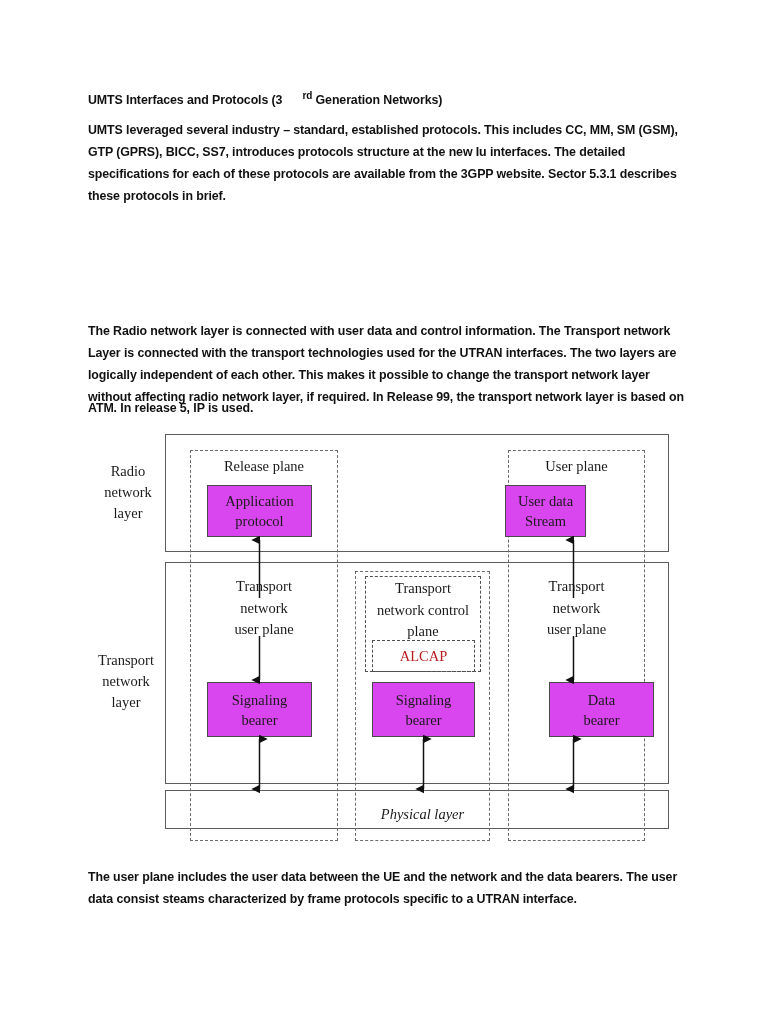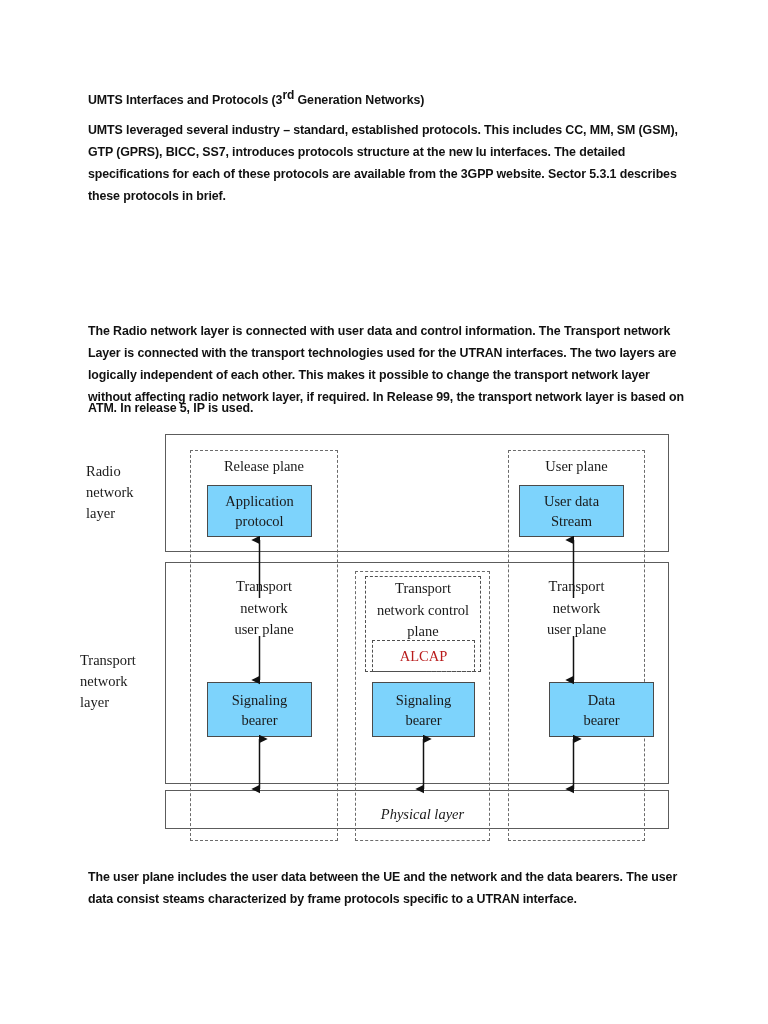--- a/index.html
+++ b/index.html
@@ -38,40 +38,42 @@
 
   #heading-main  { top: 89px; }
   #para-intro    { top: 119px; }
   #heading-sub   { top: 203px; }
   #para-figure   { top: 260px; }
   #para-layers   { top: 320px; }
   #para-atm      { top: 397px; }
   #para-closing  { top: 866px; }
 
   sup.ord {
-    font-size: 12px;
+    font-size: 10px;
     vertical-align: super;
     line-height: 0;
+    margin-left: 20px;
   }
 
   
   #diagram {
     position: absolute;
     left: 0;
     top: 0;
     width: 768px;
     height: 1024px;
     pointer-events: none;
   }
 
   .dgm-label {
     position: absolute;
     font-family: "Liberation Serif", serif;
     font-size: 14.5px;
     line-height: 21px;
+    text-align: center;
     color: #1a1a1a;
   }
 
   
   #label-radio-layer {
     left: 86px;
     top: 461px;
     width: 84px;
   }
   #label-transport-layer {
@@ -110,33 +112,33 @@
     width: 116px;
     height: 96px;
     border: 1.6px dashed #4f4f4f;
     box-sizing: border-box;
   }
 
   
   .protocol-box {
     position: absolute;
     border: 1.3px solid #4a4a4a;
-    background: #7dd3fc;
+    background: #d946ef;
     box-sizing: border-box;
     display: flex;
     align-items: center;
     justify-content: center;
     font-family: "Liberation Serif", serif;
     font-size: 14.5px;
     line-height: 20px;
     text-align: center;
     color: #1a1a1a;
   }
   #box-application-protocol { left: 207px; top: 485px; width: 105px; height: 52px; }
-  #box-user-data-stream     { left: 519px; top: 485px; width: 105px; height: 52px; }
+  #box-user-data-stream     { left: 505px; top: 485px; width: 81px; height: 52px; }
   #box-signaling-bearer-1   { left: 207px; top: 682px; width: 105px; height: 55px; }
   #box-signaling-bearer-2   { left: 372px; top: 682px; width: 103px; height: 55px; }
   #box-data-bearer          { left: 549px; top: 682px; width: 105px; height: 55px; }
 
   
   #box-alcap {
     position: absolute;
     left: 372px;
     top: 640px;
     width: 103px;

